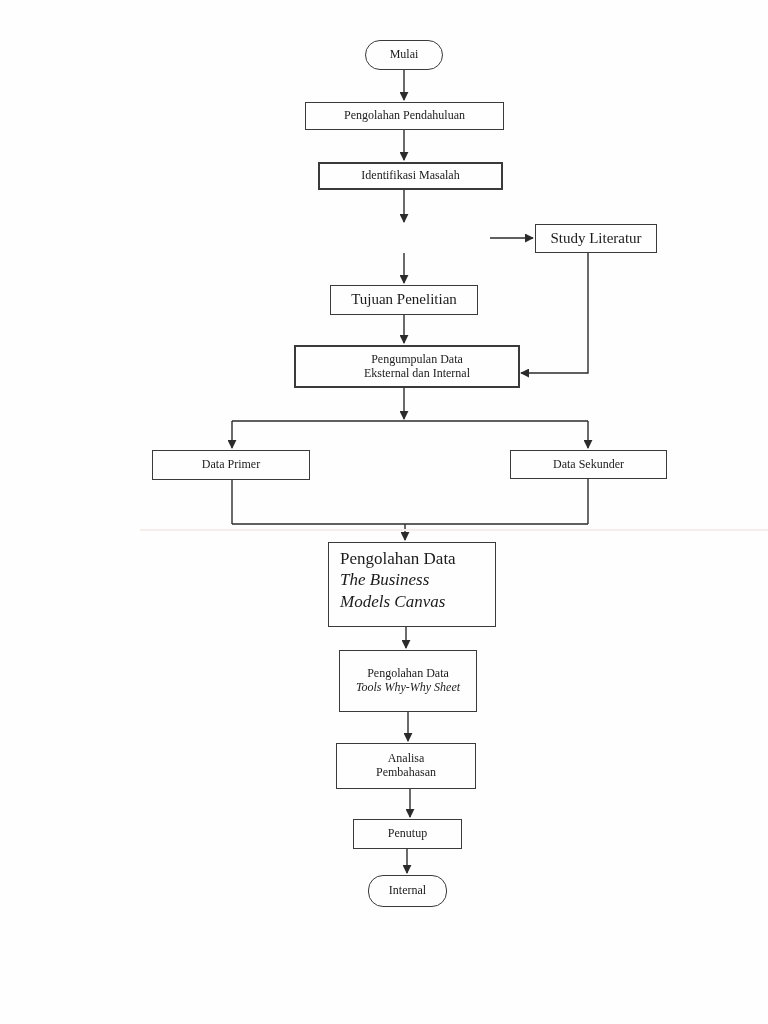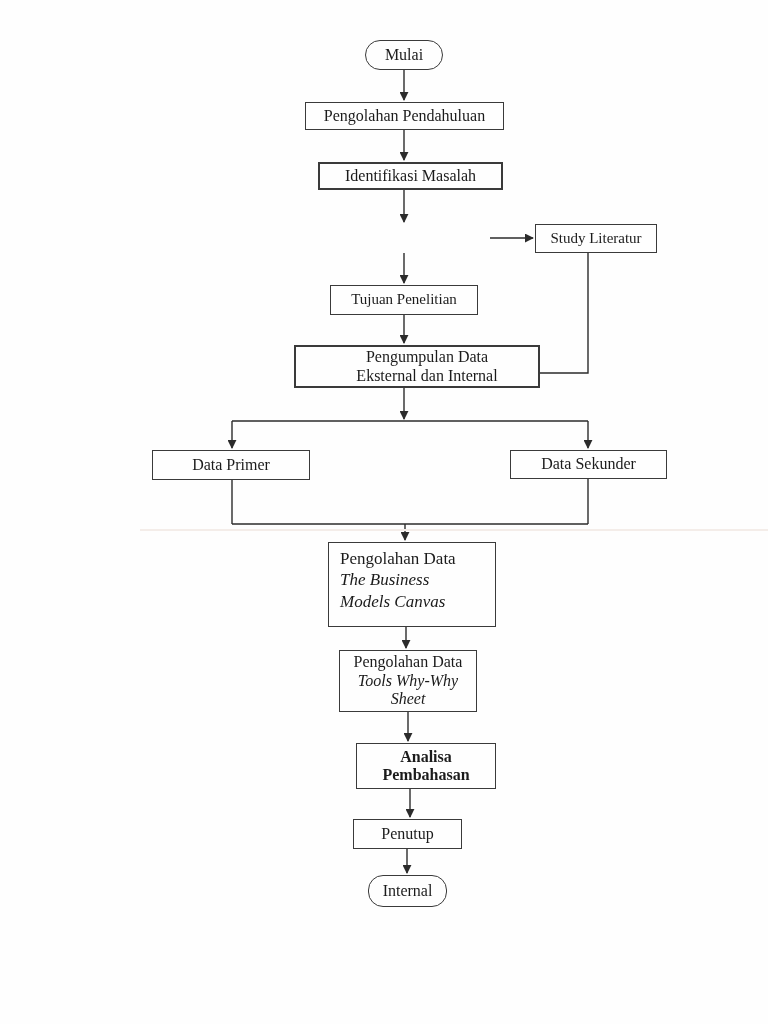--- a/index.html
+++ b/index.html
@@ -5,21 +5,21 @@
   html,body{margin:0;padding:0;background:#ffffff;}
   .canvas{
     position:relative;width:768px;height:1024px;background:#fefefe;
     font-family:"Liberation Serif","DejaVu Serif",serif;color:#1b1b1b;
     overflow:hidden;
   }
   .connector-layer{position:absolute;left:0;top:0;width:768px;height:1024px;}
   .node{
     position:absolute;box-sizing:border-box;border:1.5px solid #3a3a3a;
     background:#fefefe;display:flex;flex-direction:column;align-items:center;
-    justify-content:center;text-align:center;font-size:16px;line-height:1.15;
+    justify-content:center;text-align:center;font-size:12px;line-height:1.15;
   }
   .node.b2{border-width:2px;margin-left:6px;}
   .terminator{border-radius:15px;}
   .sz-15{font-size:15px;}
   .it{font-style:italic;}
   .left-box{align-items:flex-start;justify-content:flex-start;text-align:left;
     padding:6px 6px 0 11px;font-size:17px;}
   .left-box .gap{margin-top:0;line-height:22px;}
   .blk{display:block;}
   .pagebreak{position:absolute;left:140px;top:529px;width:628px;height:2px;
@@ -77,21 +77,21 @@
 
 
   <div class="node sz-15" style="left:535px;top:224px;width:122px;height:29px;">
     <span>Study Literatur</span>
   </div>
 
   <div class="node sz-15" style="left:330px;top:285px;width:148px;height:30px;">
     <span>Tujuan Penelitian</span>
   </div>
 
-  <div class="node b2" style="left:288px;top:345px;width:246px;height:43px;padding-left:20px;">
+  <div class="node b2" style="left:288px;top:345px;width:226px;height:43px;padding-left:20px;">
     <span class="blk">Pengumpulan Data</span>
     <span class="blk">Eksternal dan Internal</span>
   </div>
 
   <div class="node" style="left:510px;top:450px;width:157px;height:29px;">
     <span>Data Sekunder</span>
   </div>
 
   <div class="node" style="left:152px;top:450px;width:158px;height:30px;">
     <span>Data Primer</span>
@@ -101,21 +101,21 @@
     <span class="blk">Pengolahan Data</span>
     <span class="blk it gap">The Business</span>
     <span class="blk it" style="line-height:22px;">Models Canvas</span>
   </div>
 
   <div class="node" style="left:339px;top:650px;width:138px;height:62px;padding:2px 6px;">
     <span class="blk">Pengolahan Data</span>
     <span class="blk it">Tools Why-Why Sheet</span>
   </div>
 
-  <div class="node" style="left:356px;top:743px;width:140px;height:46px;font-weight:bold;">
+  <div class="node" style="left:336px;top:743px;width:140px;height:46px;">
     <span class="blk">Analisa</span>
     <span class="blk">Pembahasan</span>
   </div>
 
   <div class="node" style="left:353px;top:819px;width:109px;height:30px;">
     <span>Penutup</span>
   </div>
 
   <div class="node terminator" style="left:368px;top:875px;width:79px;height:32px;">
     <span>Internal</span>

